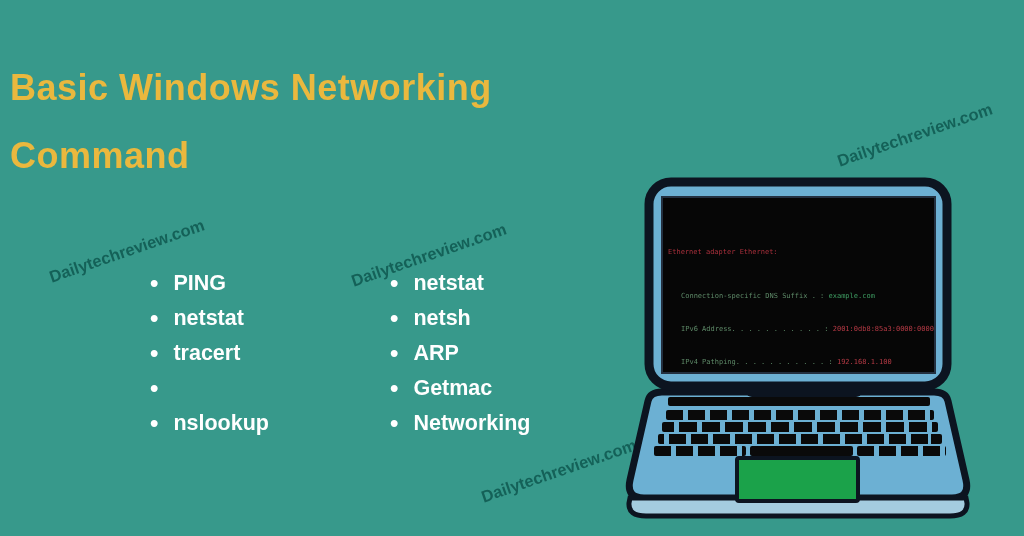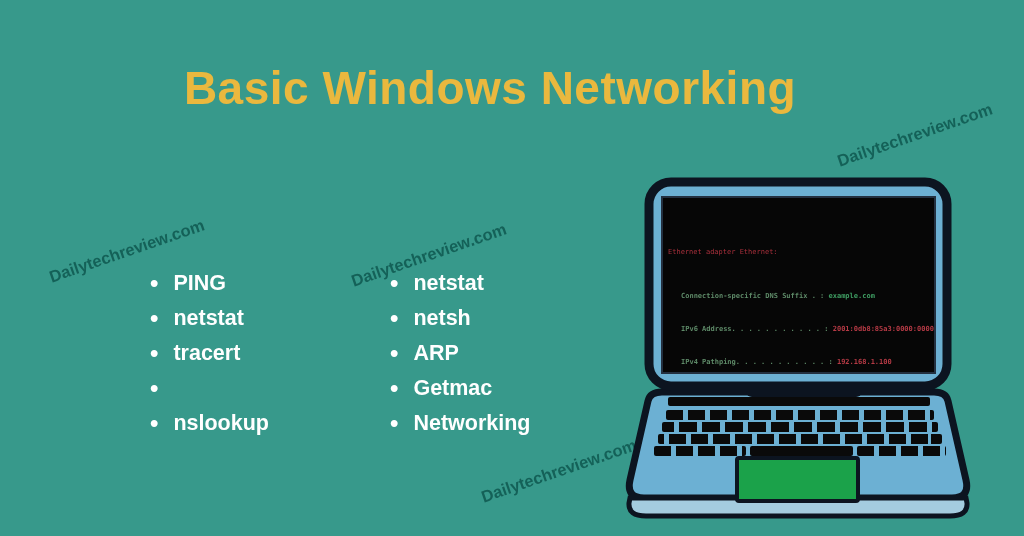--- a/index.html
+++ b/index.html
@@ -6,23 +6,23 @@
   .canvas{
     position:relative;
     width:1024px;height:536px;
     background:#37998b;
     overflow:hidden;
     font-family:"Liberation Sans", sans-serif;
   }
   
   .title{
     position:absolute;left:10px;top:54px;width:960px;
-    text-align:center;
+    text-align:left;
     color:#eab83e;
-    font-size:46px;font-weight:700;
+    font-size:36px;font-weight:700;
     line-height:68px;
     letter-spacing:0.5px;
   }
   
   .wm{
     position:absolute;
     color:#135f56;
     font-size:16.5px;font-weight:700;
     transform:rotate(-19deg);
     transform-origin:left center;
@@ -60,32 +60,33 @@
   .terminal{
     position:absolute;left:44px;top:27px;width:273px;height:176px;
     box-sizing:border-box;
     padding:6px 0 0 6px;
     overflow:hidden;
     font-family:"DejaVu Sans Mono", monospace;
     font-size:7px;line-height:11px;
     white-space:pre;
   }
   .t-heading{color:#a9303c;margin:0 0 11px 0;}
-  .t-line{padding-left:13px;font-weight:bold;}
+  .t-line{padding-left:13px;}
   .t-label{color:#5e8a68;}
   .t-val.red{color:#b53a45;}
   .t-val.green{color:#3f9e63;}
 </style>
 </head>
 <body>
 
 <div class="canvas">
 
   <div class="title">
     <div>Basic Windows Networking</div>
+    <div>Command</div>
   </div>
 
   <span class="wm wm1">Dailytechreview.com</span>
   <span class="wm wm2">Dailytechreview.com</span>
   <span class="wm wm3">Dailytechreview.com</span>
   <span class="wm wm4">Dailytechreview.com</span>
 
   <ul class="cmd-list cmd-left">
     <li>
         <span class="dot">•</span>

